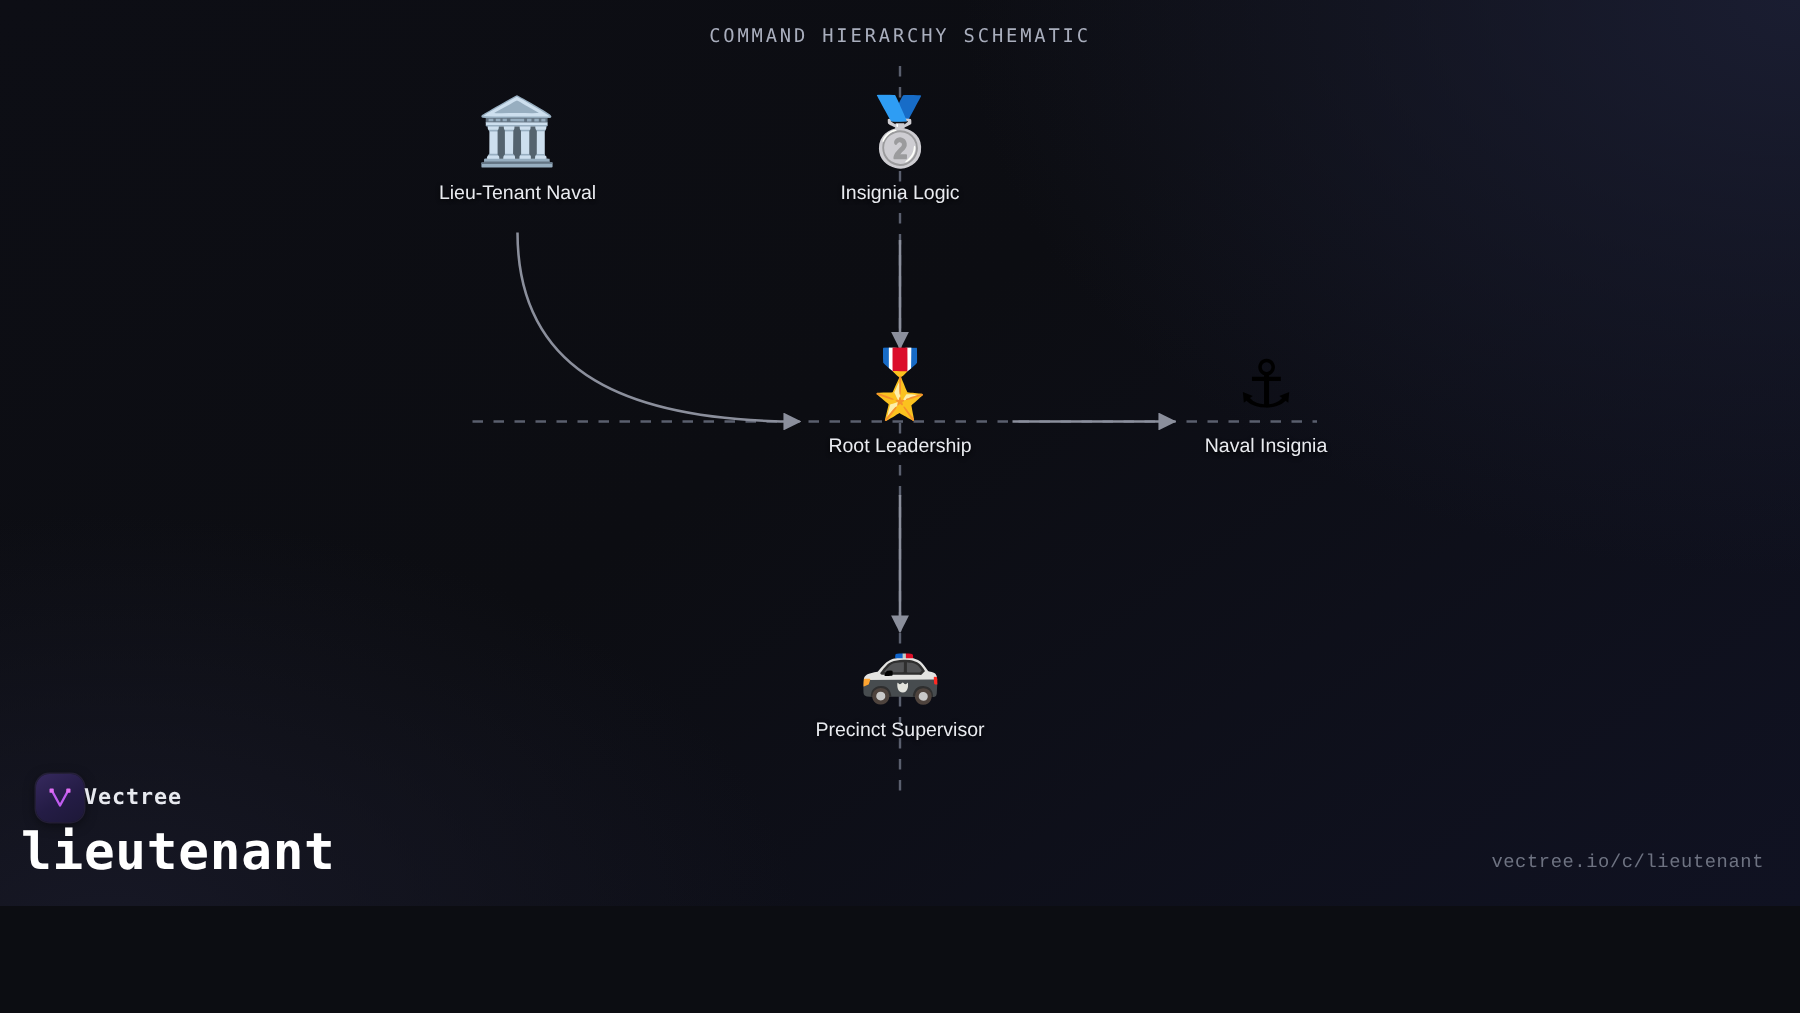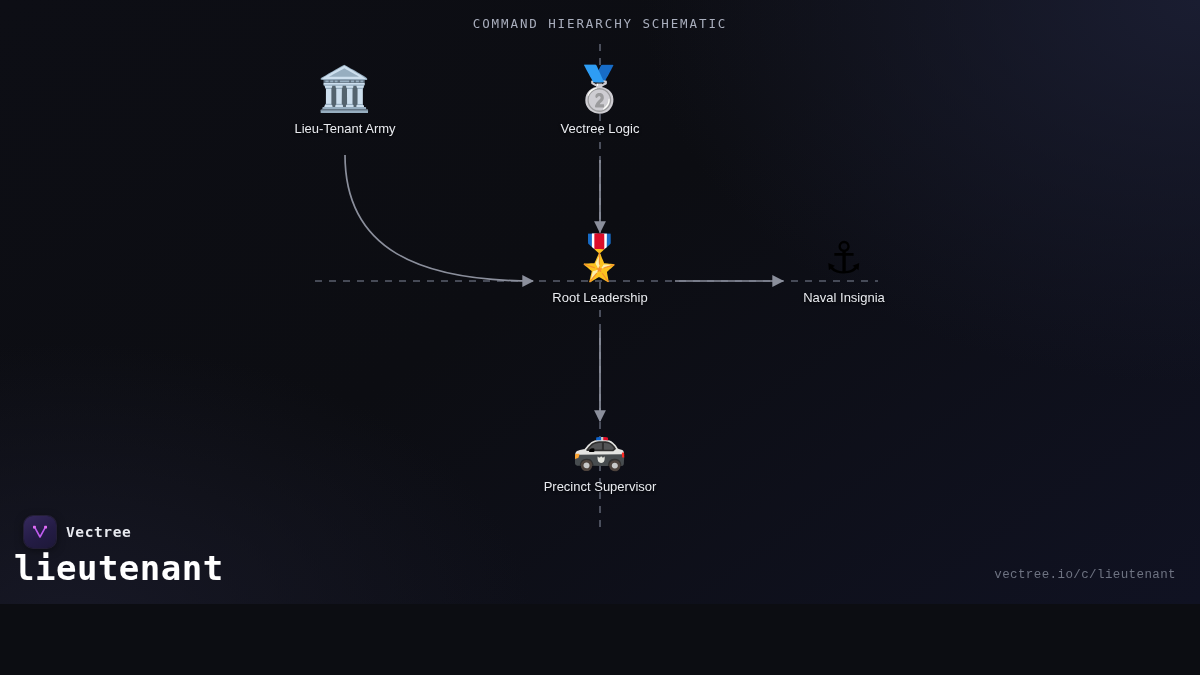--- a/index.html
+++ b/index.html
@@ -67,21 +67,20 @@
     text-shadow: 0 1px 3px rgba(0,0,0,.85);
   }
 
   
   .brand {
     position: absolute;
     left: 24px;
     bottom: 56px;
     display: flex;
     align-items: center;
-    gap: 10px;
   }
   .brand-mark {
     width: 32px;
     height: 32px;
     border-radius: 9px;
     background: linear-gradient(150deg, #36295e 0%, #241c45 55%, #1d1838 100%);
     box-shadow: 0 0 0 1px rgba(150,110,220,.16), 0 2px 8px rgba(0,0,0,.5);
     display: flex;
     align-items: center;
     justify-content: center;
@@ -134,26 +133,26 @@
 
     <line x1="600" y1="160" x2="600" y2="232" stroke="#8b8f9c" stroke-width="1.7" marker-end="url(#arrow)"></line>
 
     <line x1="675" y1="281" x2="783" y2="281" stroke="#8b8f9c" stroke-width="1.7" marker-end="url(#arrow)"></line>
 
     <line x1="600" y1="330" x2="600" y2="421" stroke="#8b8f9c" stroke-width="1.7" marker-end="url(#arrow)"></line>
   </svg>
 
   <div class="node" style="left:345px; top:99px;">
     <div class="node-emoji">🏛️</div>
-    <div class="node-label">Lieu-Tenant Army</div>
+    <div class="node-label">Lieu-Tenant Naval</div>
   </div>
 
   <div class="node" style="left:600px; top:99px;">
     <div class="node-emoji">🥈</div>
-    <div class="node-label">Vectree Logic</div>
+    <div class="node-label">Insignia Logic</div>
   </div>
 
   <div class="node" style="left:600px; top:268px;">
     <div class="node-emoji">🎖️</div>
     <div class="node-label">Root Leadership</div>
   </div>
 
   <div class="node" style="left:844px; top:268px;">
     <div class="node-emoji">⚓</div>
     <div class="node-label">Naval Insignia</div>

